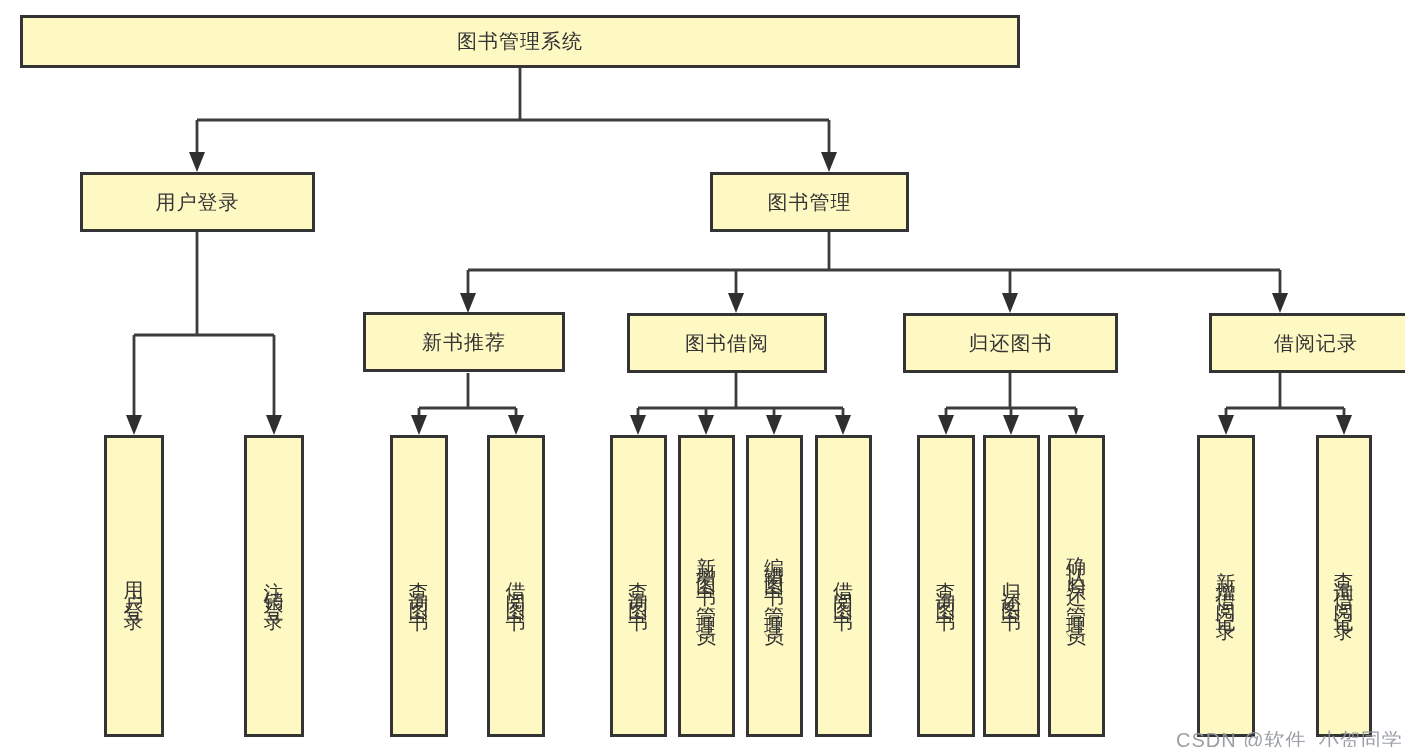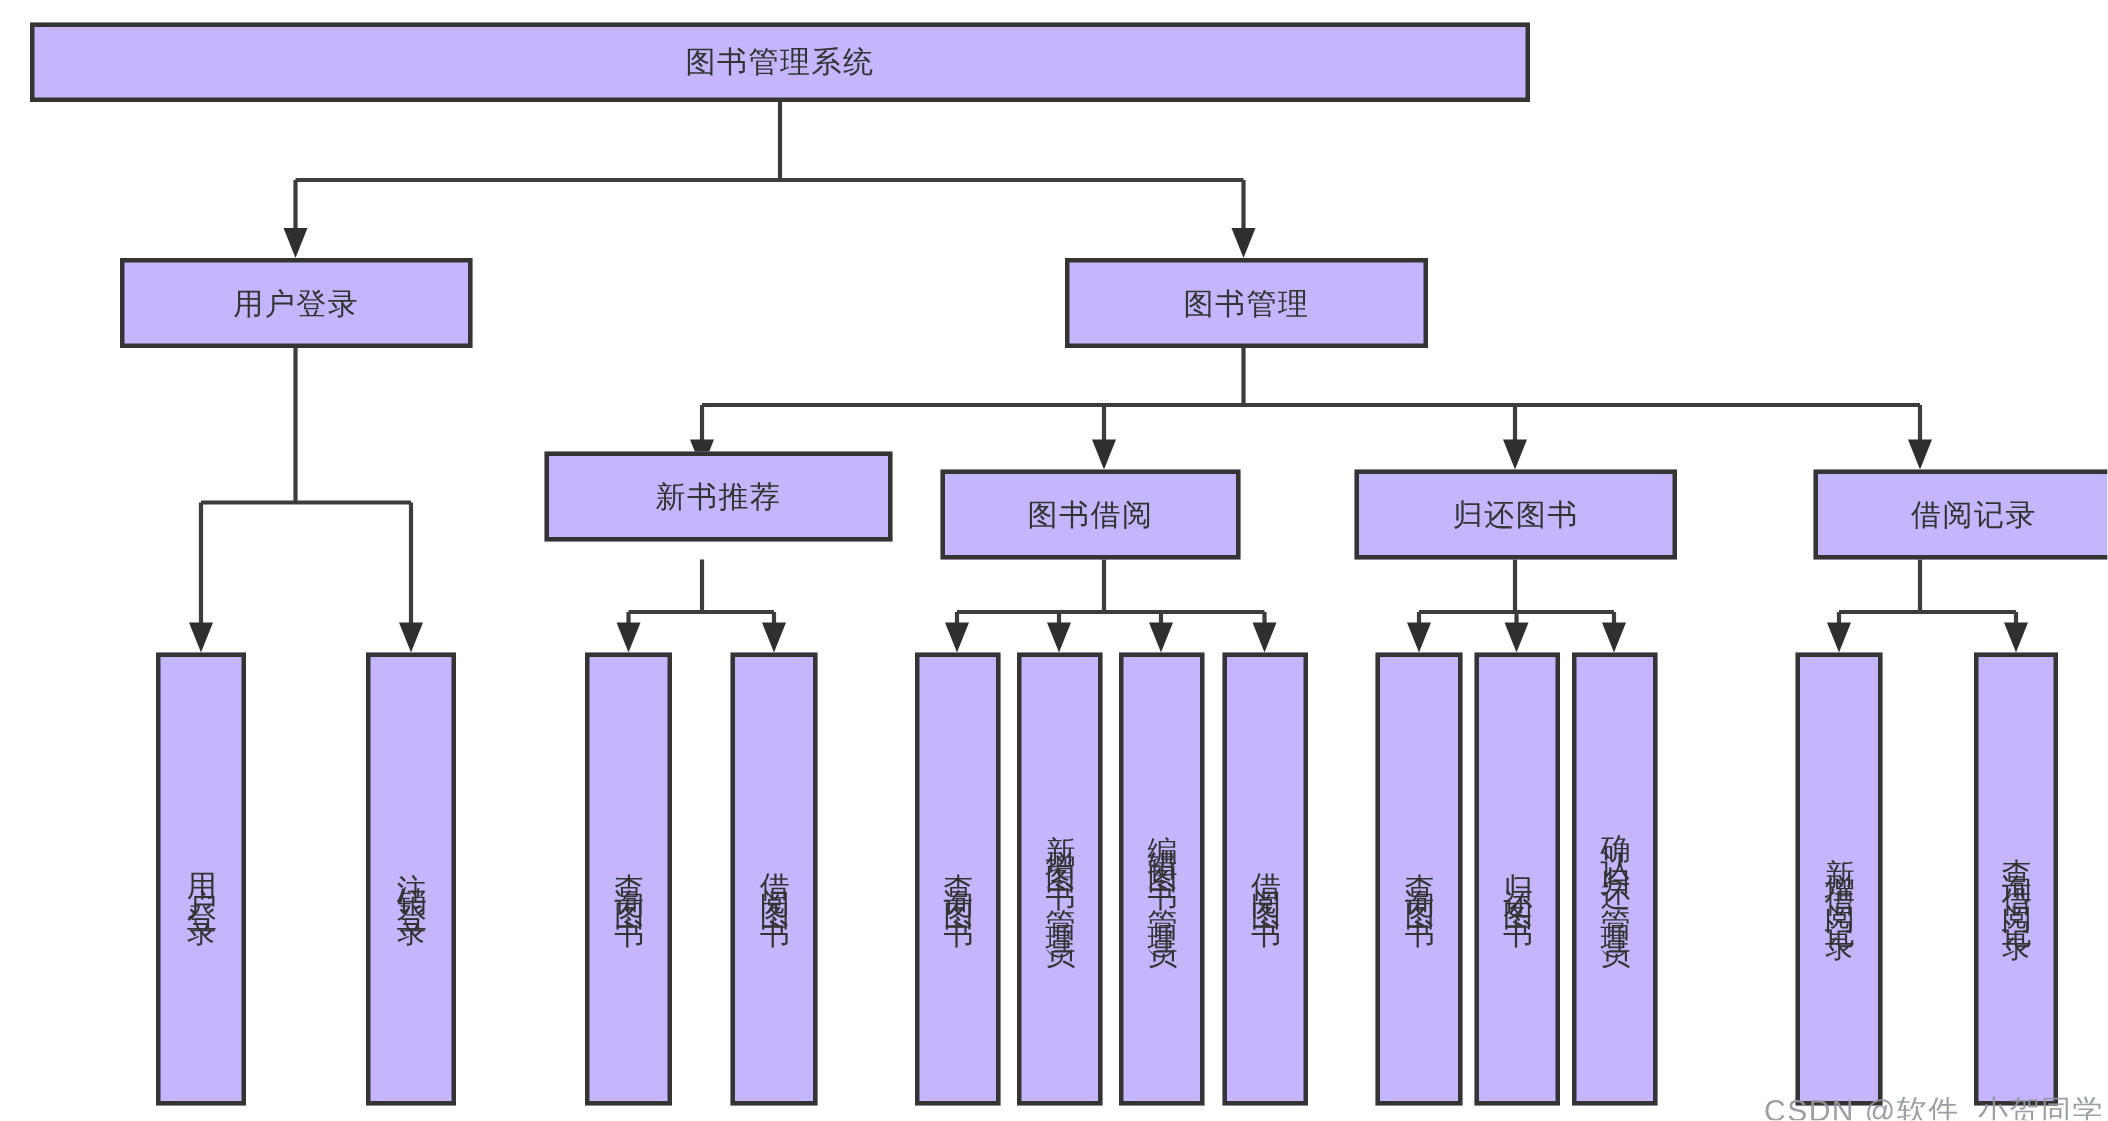--- a/index.html
+++ b/index.html
@@ -7,21 +7,21 @@
     position:relative;
     width:1405px;height:747px;
     background:#ffffff;
     font-family:"Liberation Sans","DejaVu Sans",sans-serif;
     overflow:hidden;
   }
   #wires{position:absolute;left:0;top:0;width:1405px;height:747px;}
   .box{
     position:absolute;
     box-sizing:border-box;
-    background:#c4b5fd;
+    background:#fef9c3;
     border:3px solid #343434;
     display:flex;align-items:center;justify-content:center;
     color:#333333;
     font-size:20px;
     z-index:2;
   }
   .h{letter-spacing:1px;}
   .v{
     writing-mode:vertical-rl;
     text-orientation:mixed;
@@ -85,25 +85,25 @@
     </g>
   </svg>
 
   <div class="box h" style="left:20px;top:15px;width:1000px;height:53px">
     <span>图书管理系统</span>
   </div>
 
   <div class="box h" style="left:80px;top:172px;width:235px;height:60px">
     <span>用户登录</span>
   </div>
-  <div class="box h" style="left:710px;top:172px;width:242px;height:60px">
+  <div class="box h" style="left:710px;top:172px;width:199px;height:60px">
     <span>图书管理</span>
   </div>
 
-  <div class="box h" style="left:363px;top:301px;width:232px;height:60px">
+  <div class="box h" style="left:363px;top:312px;width:202px;height:60px">
     <span>新书推荐</span>
   </div>
   <div class="box h" style="left:627px;top:313px;width:200px;height:60px">
     <span>图书借阅</span>
   </div>
   <div class="box h" style="left:903px;top:313px;width:215px;height:60px">
     <span>归还图书</span>
   </div>
   <div class="box h" style="left:1209px;top:313px;width:214px;height:60px">
     <span>借阅记录</span>

